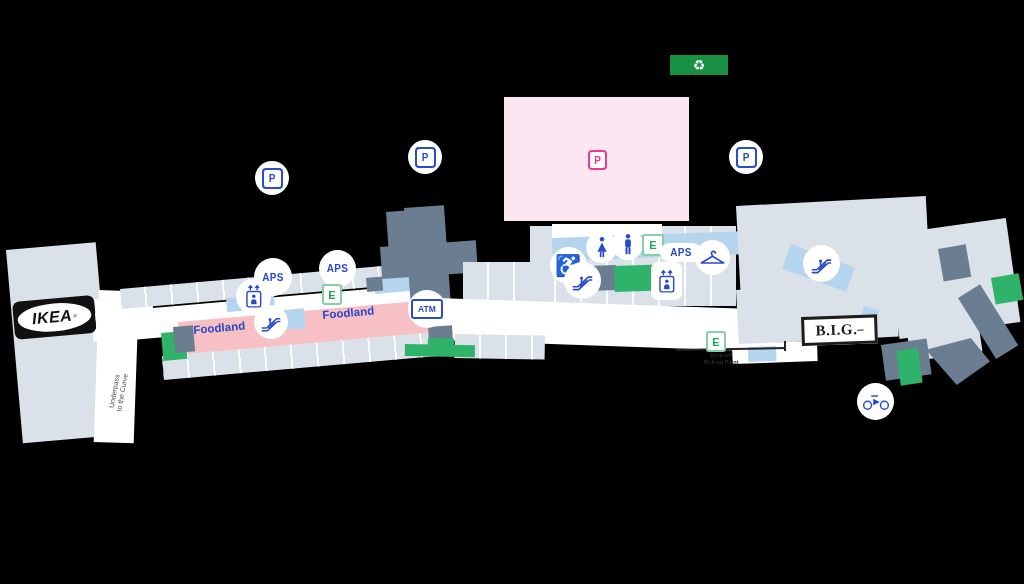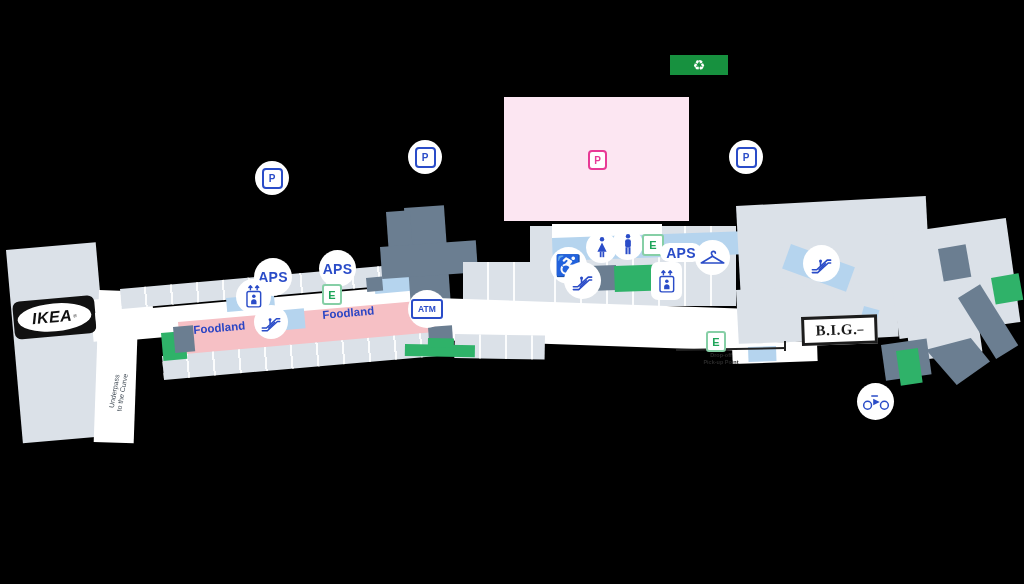--- a/index.html
+++ b/index.html
@@ -11,21 +11,21 @@
   .dark{background:#6b7e91;}
   .green{background:#2fb269;}
   .lblue{background:#b5d4ee;}
   .white{background:#ffffff;}
   .pink{background:#f6c0c5;}
   .circ{position:absolute;background:#fff;border-radius:50%;display:flex;align-items:center;justify-content:center;}
   .badge{display:flex;align-items:center;justify-content:center;background:#fff;border:2px solid #2a4cc8;
          border-radius:4px;color:#2a4cc8;font-weight:bold;}
   .ebadge{position:absolute;display:flex;align-items:center;justify-content:center;background:#fff;
           border:2px solid #86cfa6;border-radius:3px;color:#1fa55a;font-weight:800;font-size:11px;}
-  .aps{color:#2a4cc8;font-weight:700;font-size:14px;letter-spacing:.3px;}
+  .aps{color:#2a4cc8;font-weight:700;font-size:10px;letter-spacing:.3px;}
   .foodland{position:absolute;color:#2b45c4;font-weight:700;font-size:11.5px;transform-origin:0 0;}
   .oo{transform-origin:0 0;}
 </style>
 </head>
 <body>
 
 <div id="stage">
 
   <div class="abs gray oo" style="left:6px;top:250px;width:90px;height:194px;transform:rotate(-5deg);"></div>
   <div class="abs white oo" style="left:90px;top:300px;width:62px;height:42px;transform:rotate(-5deg);"></div>

